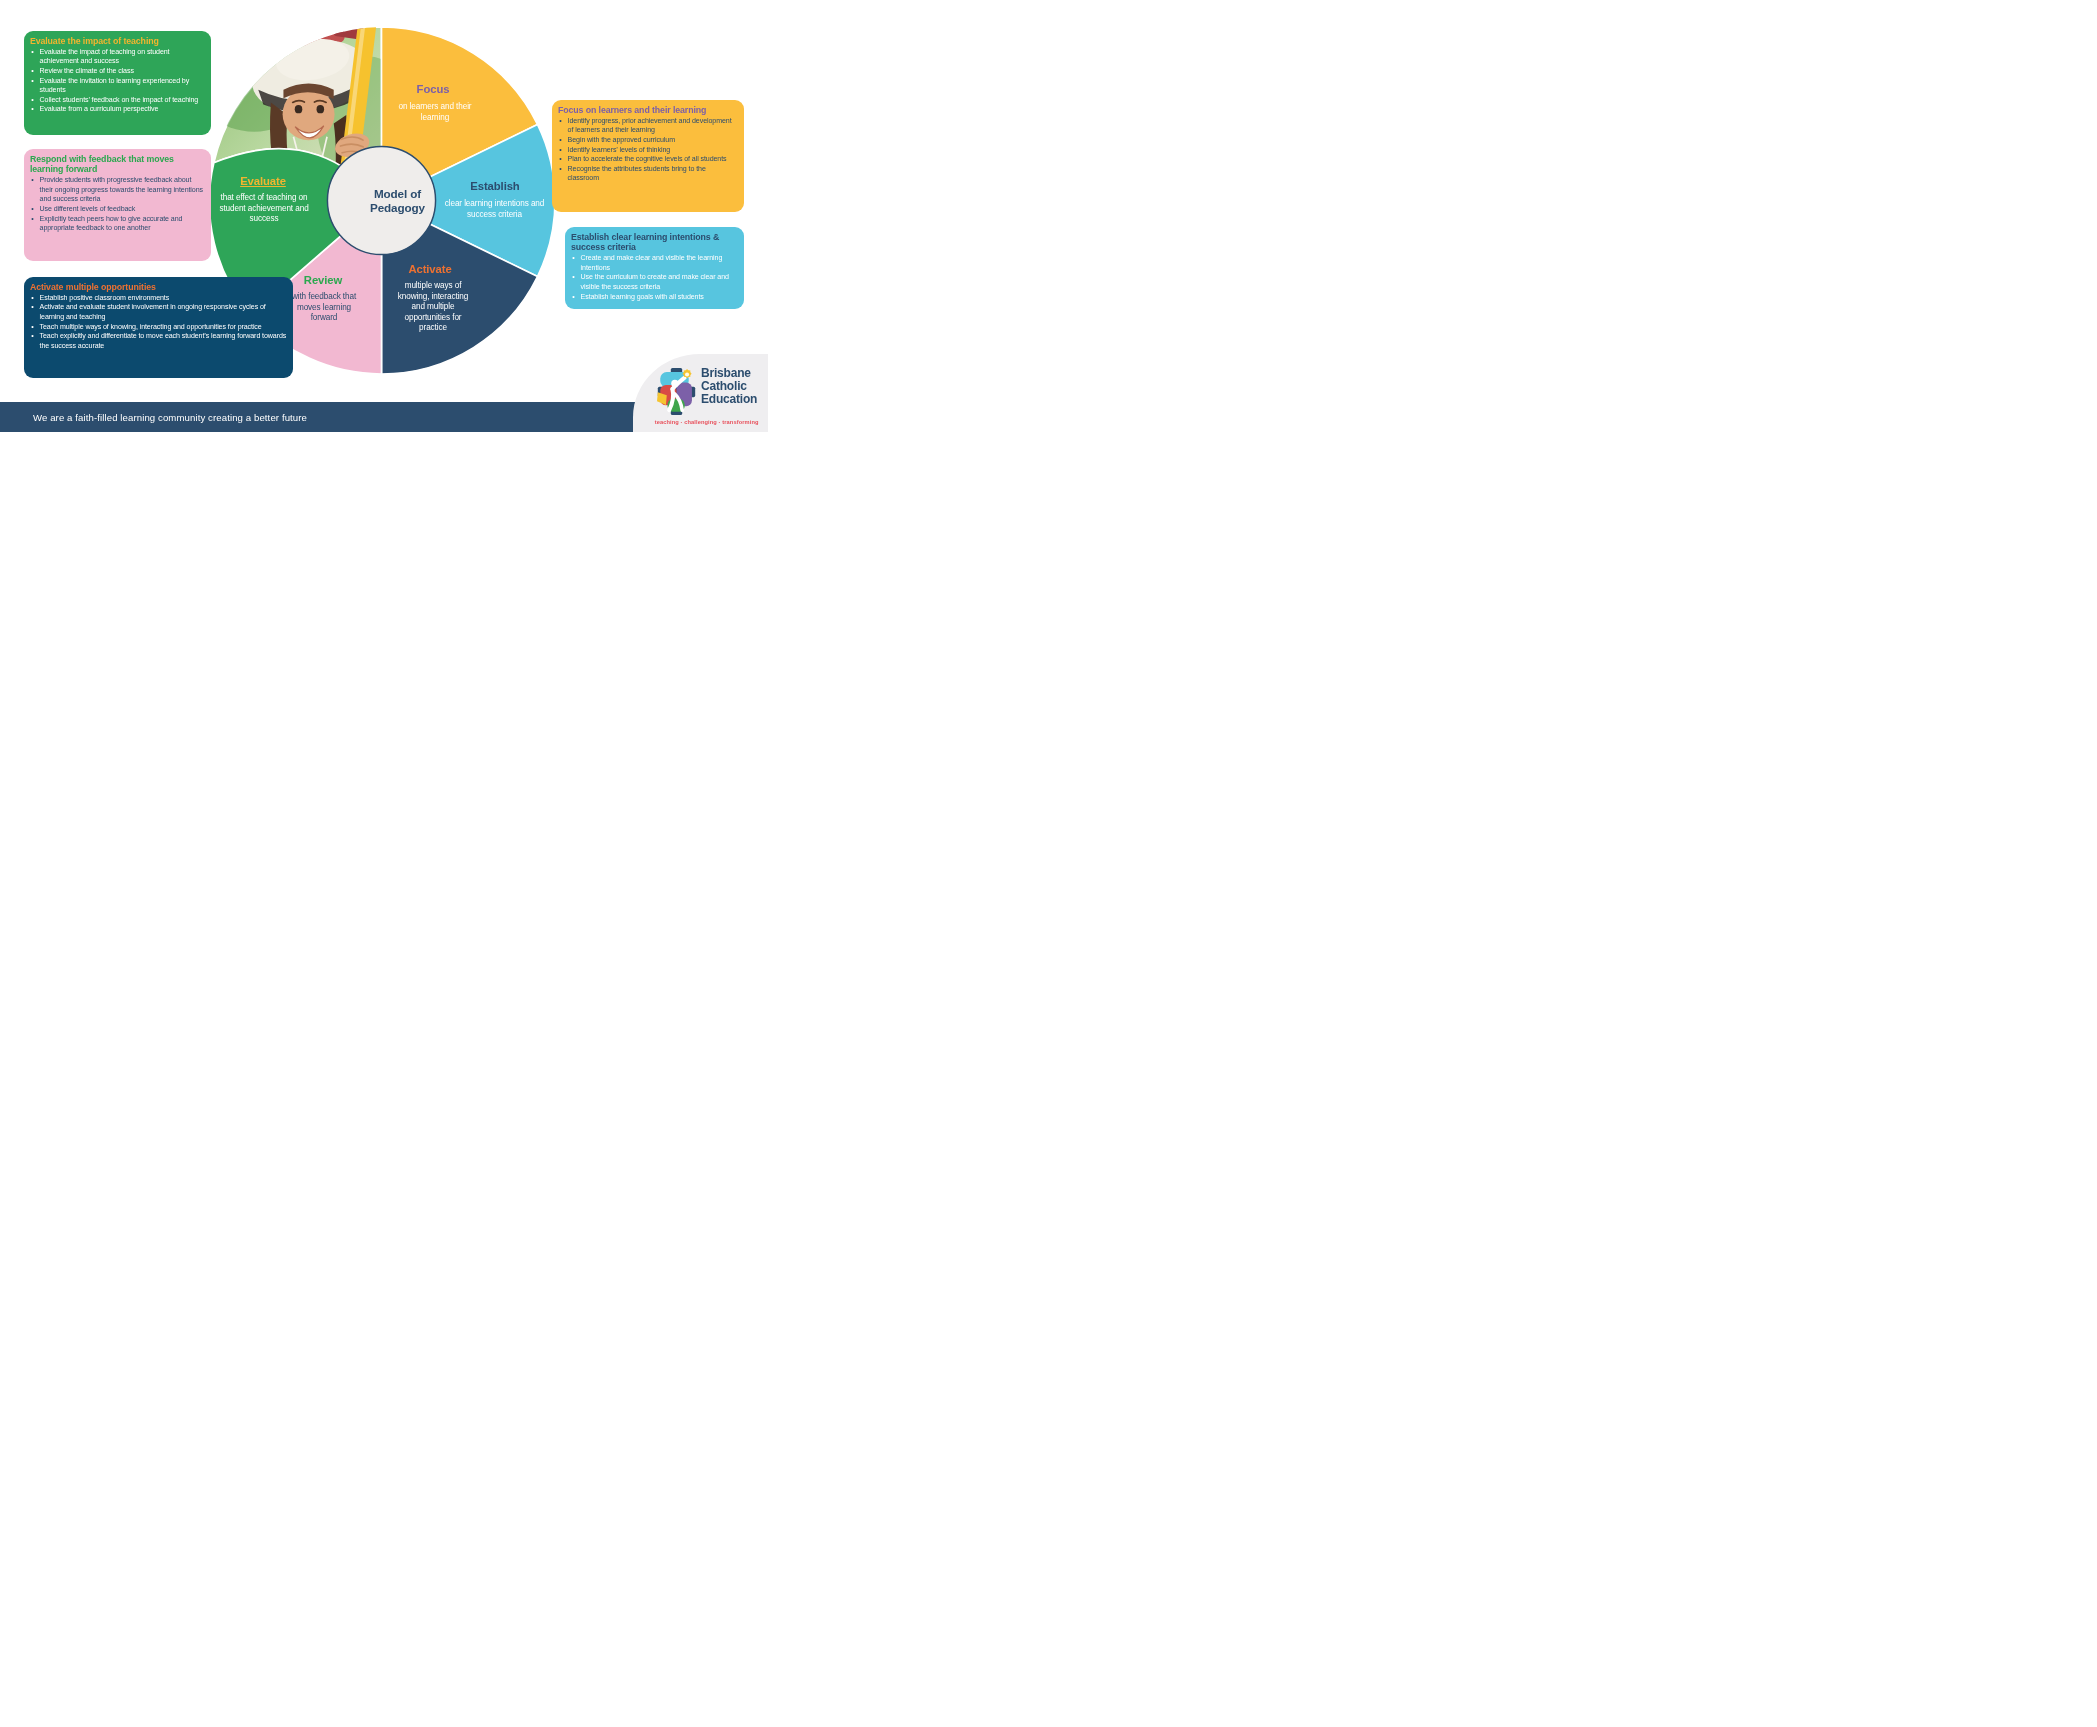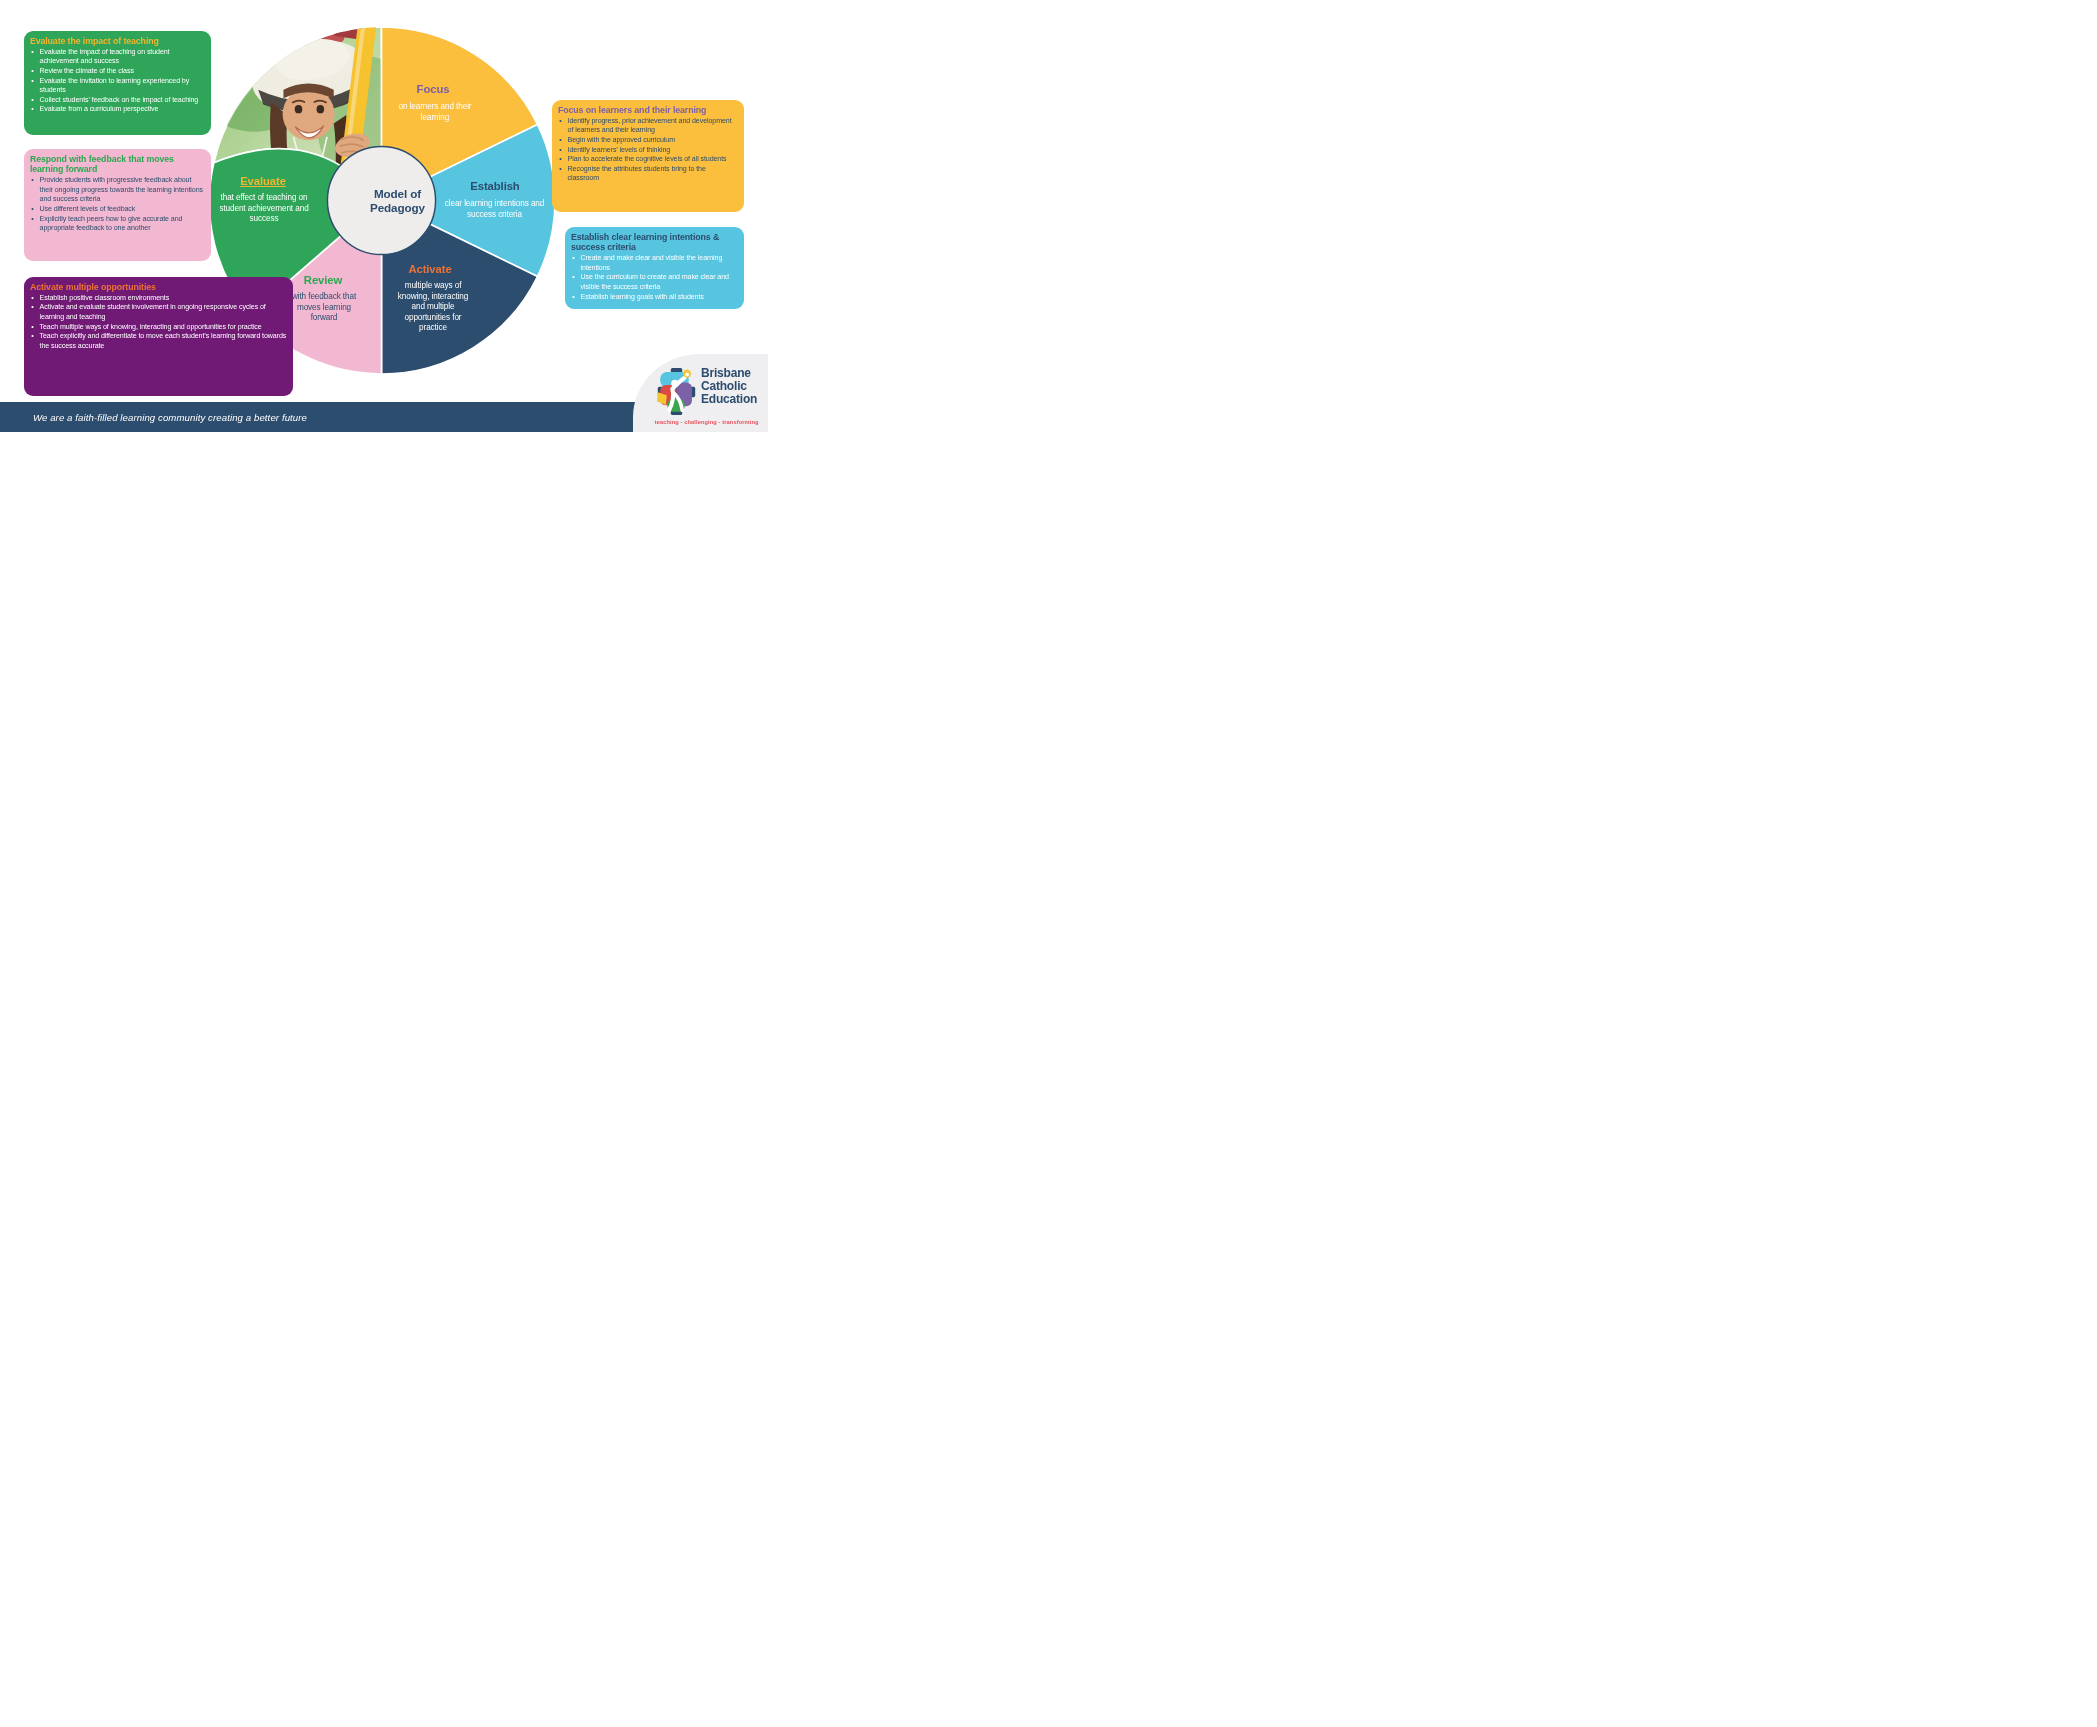--- a/index.html
+++ b/index.html
@@ -24,30 +24,30 @@
   
   .box{position:absolute; z-index:3; box-sizing:border-box; border-radius:9px; padding:4.6px 5.9px;}
   .box-title{font-weight:bold; font-size:8.8px; line-height:10.5px; letter-spacing:-0.1px; margin-bottom:1.7px;}
   .bullets{letter-spacing:-0.1px;}
   .b-row{display:flex; font-size:7.1px; line-height:9.6px;}
   .b-dot{flex:0 0 8.4px; padding-left:1.3px;}
   .b-dot::before{content:"\2022";}
   .b-text{flex:1 1 auto;}
   .box-green{left:24px;  top:31px;  width:187px; height:104px; background:#2EA558;}
   .box-pink {left:24px;  top:149px; width:187px; height:112px; background:#F2B8D1;}
-  .box-navy {left:24px;  top:277px; width:269px; height:119px; background:#701a75;}
+  .box-navy {left:24px;  top:277px; width:269px; height:101px; background:#0c4a6e;}
   .box-yellow{left:552px;top:92px; width:192px; height:112px; background:#FBBE3D;margin-top:8px;}
   .box-blue {left:565px; top:227px; width:179px; height:82px; background:#57C5DF;}
   
   .footer-bar{
     position:absolute; left:0; top:402px; width:768px; height:30px; background:#2C4D6E; z-index:1;
   }
   .footer-text{
     position:absolute; left:33px; top:0; height:30px; display:flex; align-items:center;
-    color:#ffffff; font-size:9.6px; letter-spacing:0.1px; font-weight:400;font-style:italic;
+    color:#ffffff; font-size:9.6px; letter-spacing:0.1px; font-weight:400;
   }
   
   .logo-blob{
     position:absolute; left:633px; top:354px; width:143px; height:84px; z-index:4;
     background:#EFEEF0; border-top-left-radius:67px 63px;
   }
   .logo-emblem{position:absolute; left:23.5px; top:12.6px; width:39px; height:49px;}
   .logo-name{
     position:absolute; left:68px; top:12.6px; color:#2C4D6E; font-weight:bold;
     font-size:12px; line-height:13.4px; letter-spacing:-0.2px;

